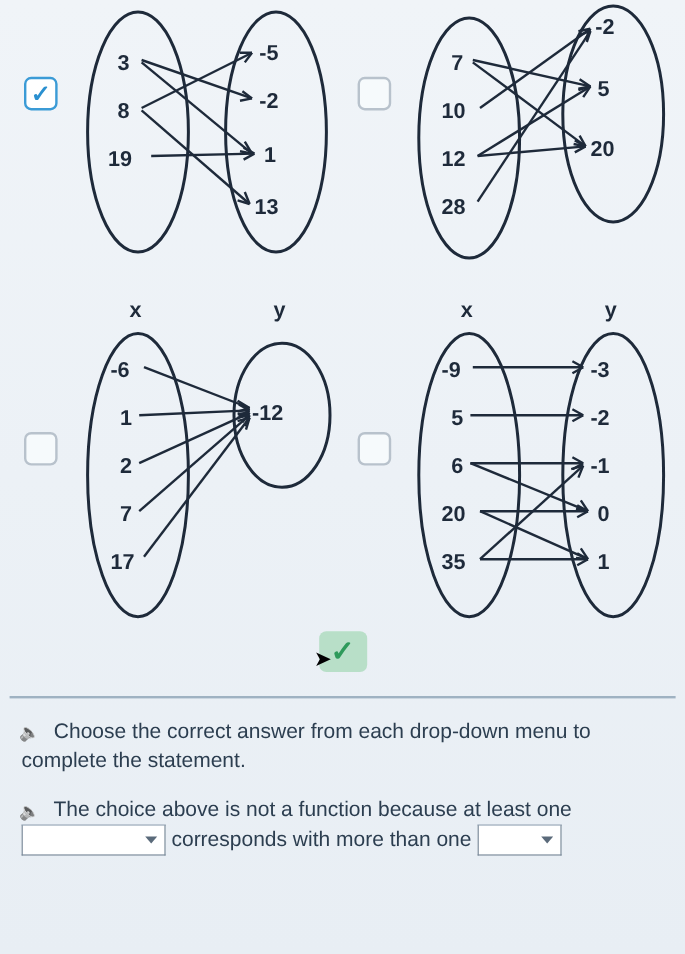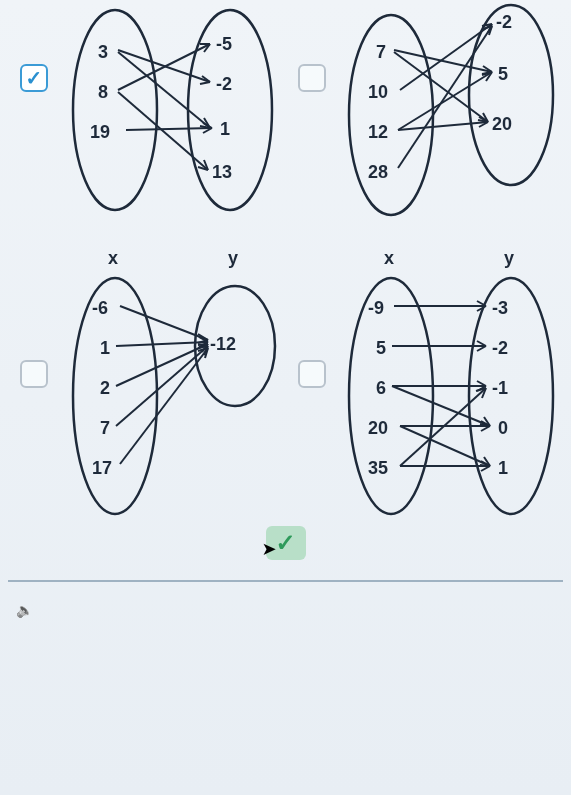--- a/index.html
+++ b/index.html
@@ -277,14 +277,22 @@
       <span class="check">✓</span>
     </div>
   </div>
 </div>
 
 <div class="divider" style="top:580px;"></div>
 
 <div class="prompt-area">
   <p>
     <span class="speaker"></span>
+    <span>Choose the correct answer from each drop-down menu to complete the statement.</span>
   </p>
+  <div class="sentence">
+    <span class="speaker"></span>
+    <span>The choice above is not a function because at least one</span><br>
+    <span class="dd"><span class="arrow-down"></span></span>
+    <span>corresponds with more than one</span>
+    <span class="dd small"><span class="arrow-down"></span></span>
+  </div>
 </div>
 
 </body></html>

